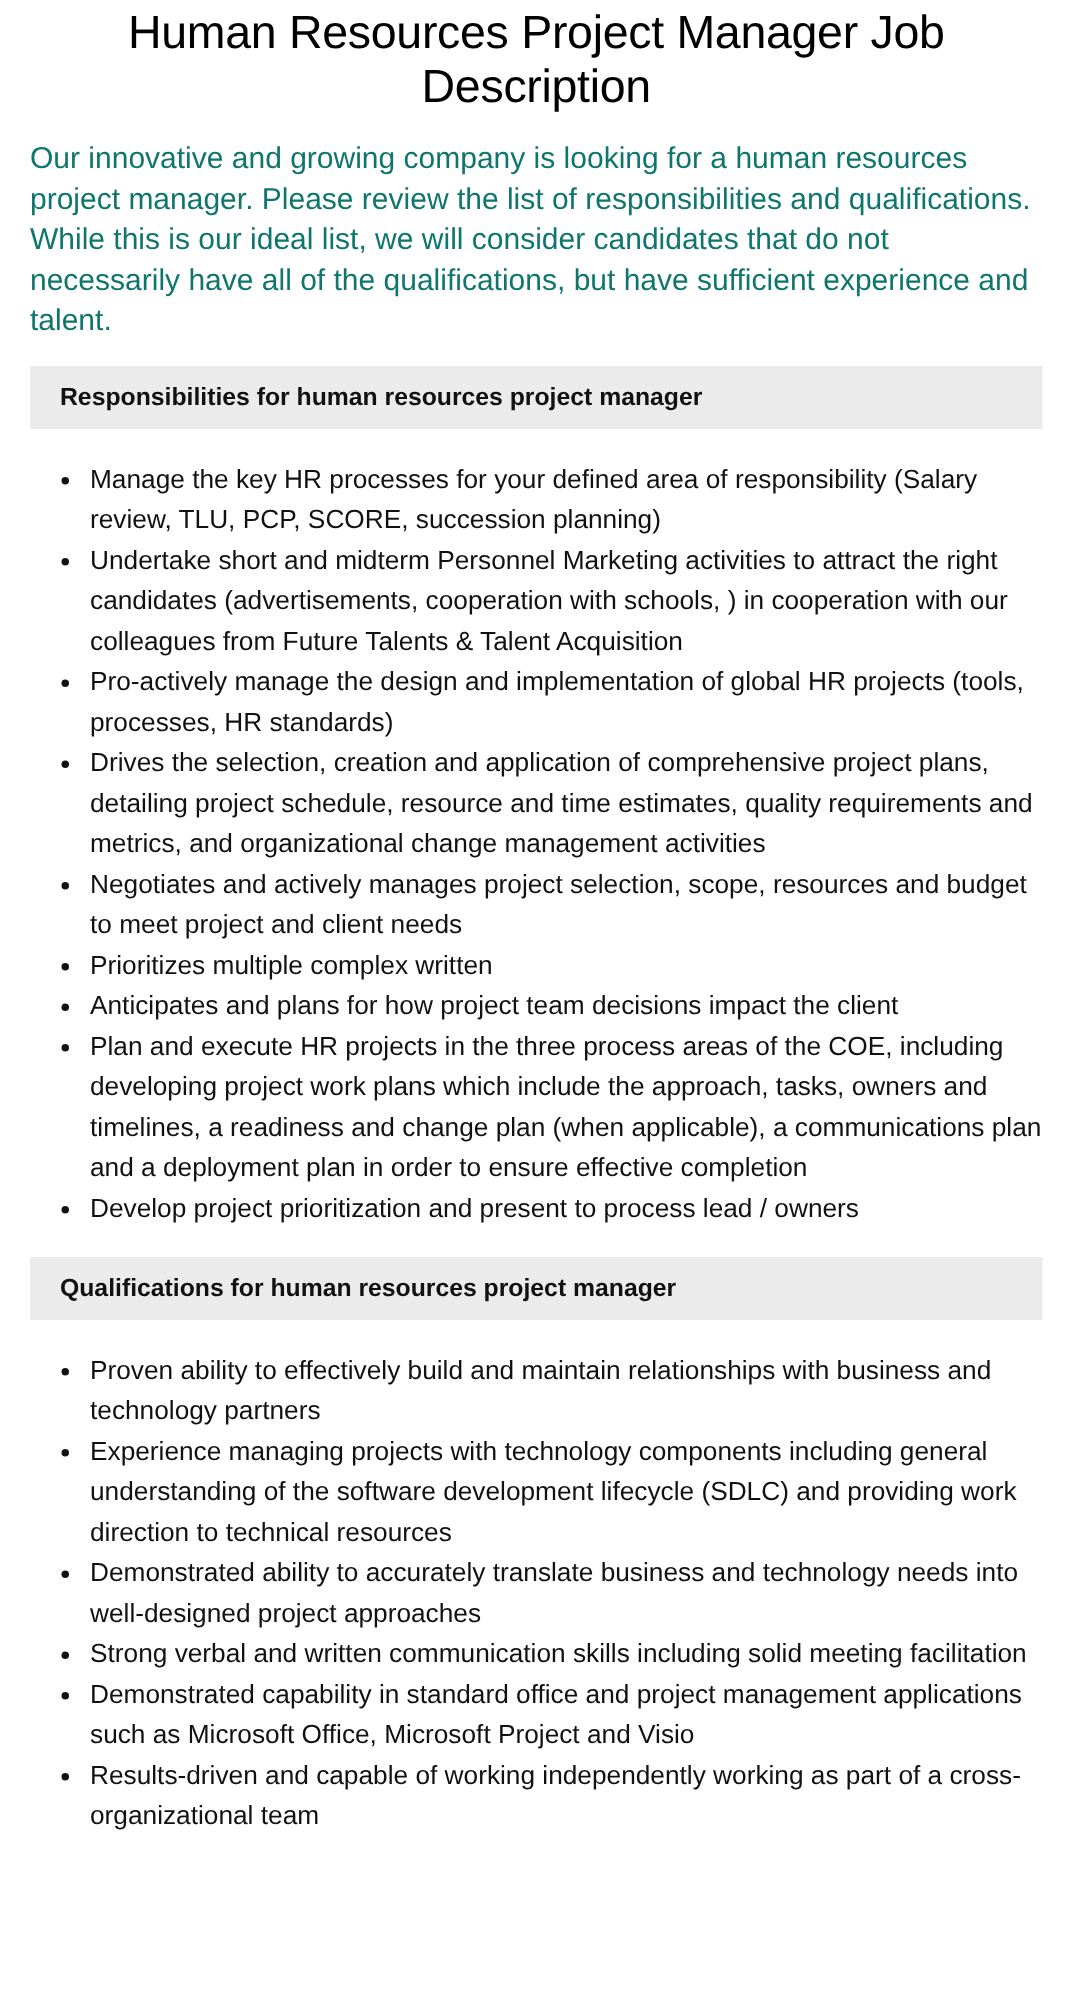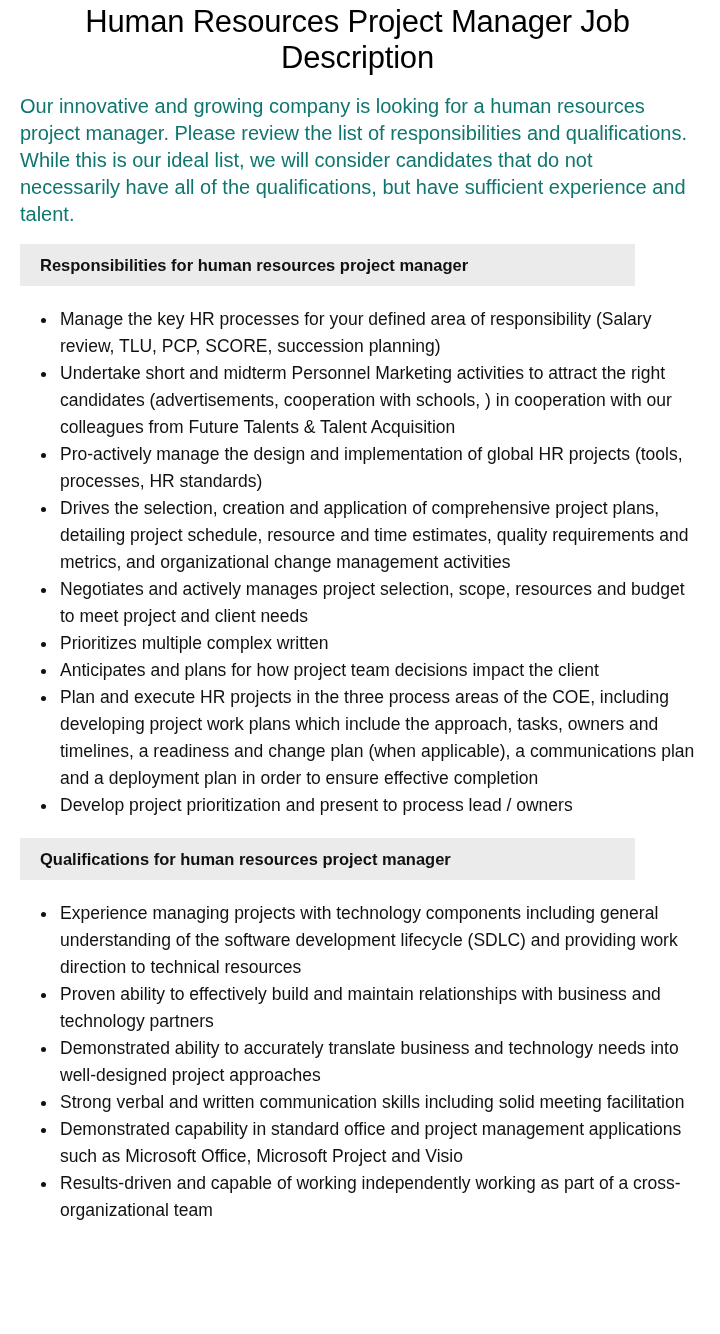--- a/index.html
+++ b/index.html
@@ -34,21 +34,21 @@
       line-height: 27px;
       color: #0f766e;
     }
     .section-header {
       margin-top: 16px;
       background: #ebebeb;
       height: 42px;
       display: flex;
       align-items: center;
       padding-left: 20px;
-      width: 615px;
+      width: 675px;
       box-sizing: border-box;
     }
     .section-header h2 {
       margin: 0;
       font-size: 16.5px;
       font-weight: bold;
       color: #111111;
     }
     ul.items {
       list-style: none;
@@ -97,20 +97,20 @@
     <li><span class="bullet"></span><span>Anticipates and plans for how project team decisions impact the client</span></li>
     <li><span class="bullet"></span><span>Plan and execute HR projects in the three process areas of the COE, including developing project work plans which include the approach, tasks, owners and timelines, a readiness and change plan (when applicable), a communications plan and a deployment plan in order to ensure effective completion</span></li>
     <li><span class="bullet"></span><span>Develop project prioritization and present to process lead / owners</span></li>
   </ul>
 
   <div class="section-header qual-header">
     <h2>Qualifications for human resources project manager</h2>
   </div>
 
   <ul class="items">
+    <li><span class="bullet"></span><span>Proven ability to effectively build and maintain relationships with business and technology partners</span></li>
     <li><span class="bullet"></span><span>Experience managing projects with technology components including general understanding of the software development lifecycle (SDLC) and providing work direction to technical resources</span></li>
-    <li><span class="bullet"></span><span>Proven ability to effectively build and maintain relationships with business and technology partners</span></li>
     <li><span class="bullet"></span><span>Demonstrated ability to accurately translate business and technology needs into well-designed project approaches</span></li>
     <li><span class="bullet"></span><span>Strong verbal and written communication skills including solid meeting facilitation</span></li>
     <li><span class="bullet"></span><span>Demonstrated capability in standard office and project management applications such as Microsoft Office, Microsoft Project and Visio</span></li>
     <li><span class="bullet"></span><span>Results-driven and capable of working independently working as part of a cross-organizational team</span></li>
   </ul>
 </div>
 
 </body></html>

